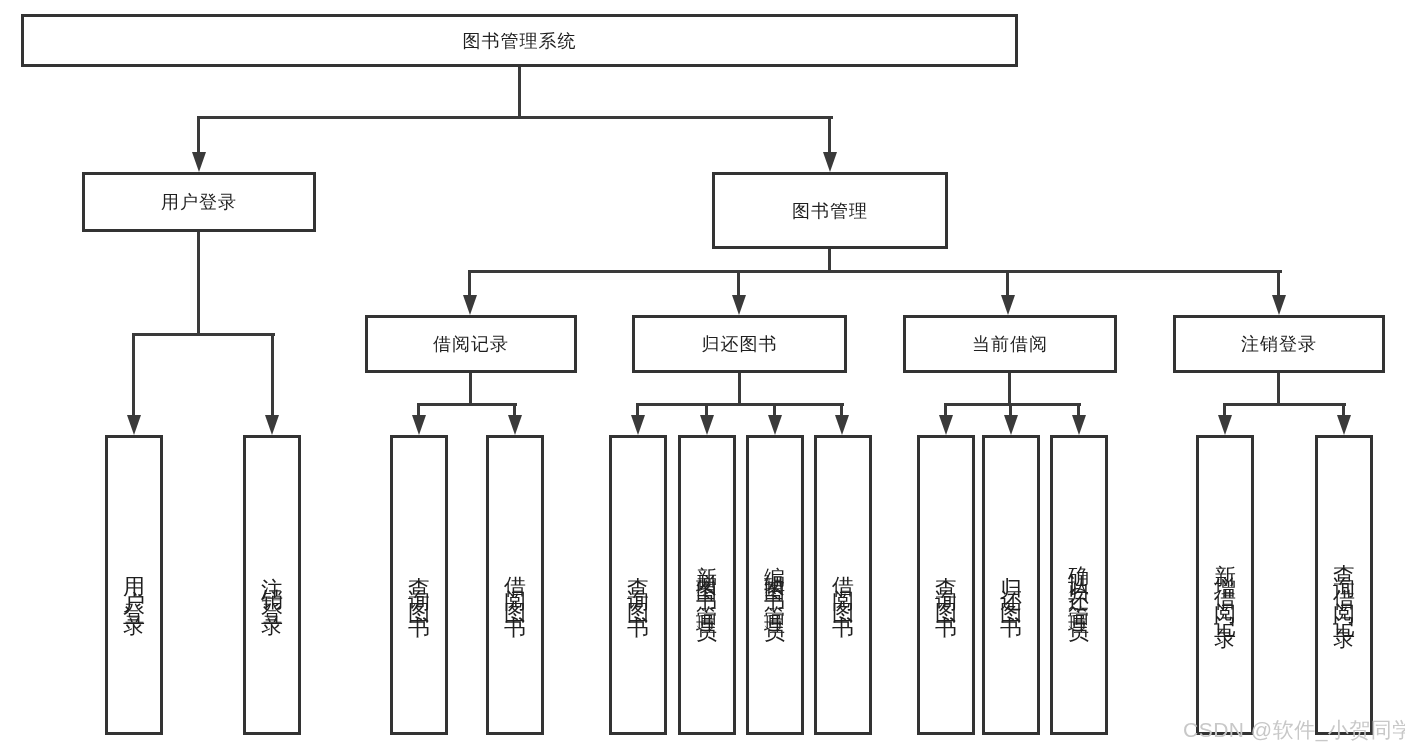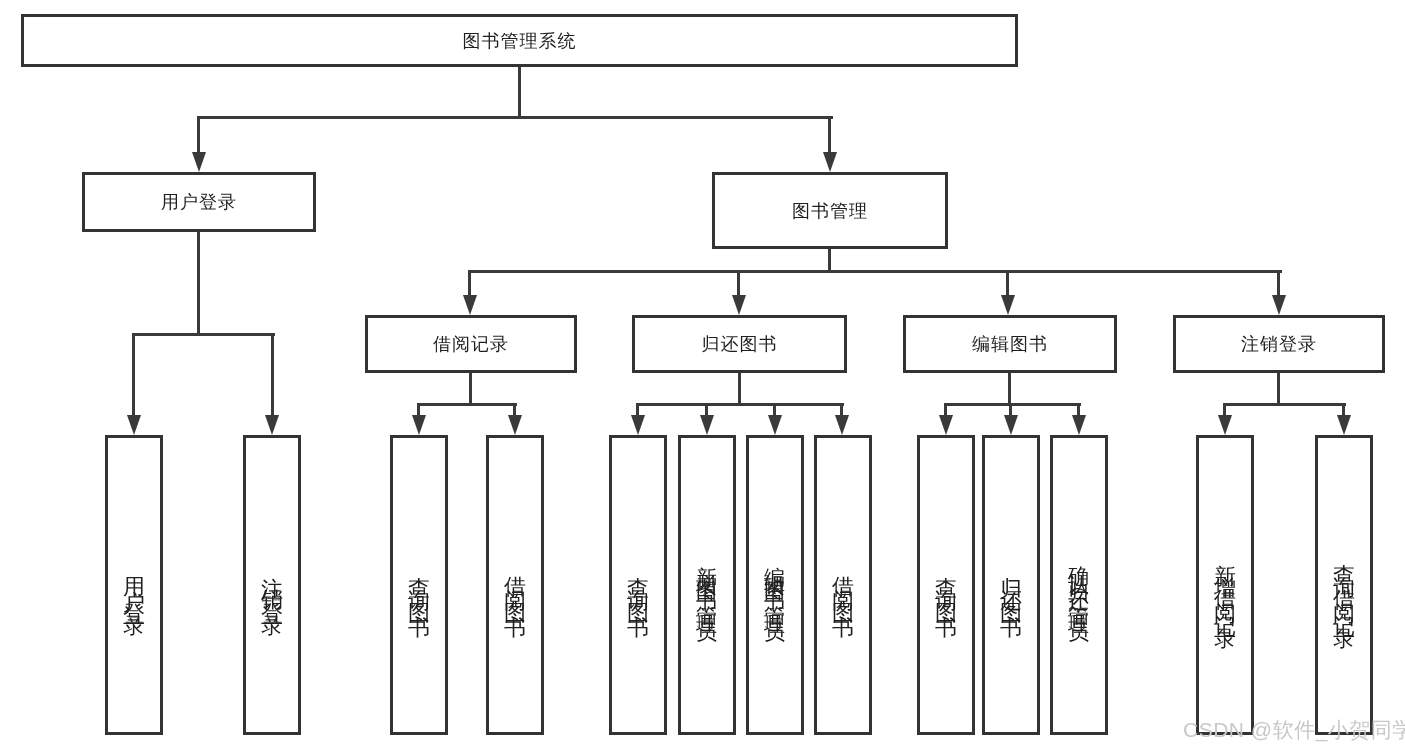--- a/index.html
+++ b/index.html
@@ -106,21 +106,21 @@
     <span class="hlabel">图书管理</span>
   </div>
 
   <div class="node" style="left:365px;top:315px;width:212px;height:58px">
     <span class="hlabel">借阅记录</span>
   </div>
   <div class="node" style="left:632px;top:315px;width:215px;height:58px">
     <span class="hlabel">归还图书</span>
   </div>
   <div class="node" style="left:903px;top:315px;width:214px;height:58px">
-    <span class="hlabel">编辑图书</span>
+    <span class="hlabel">当前借阅</span>
   </div>
   <div class="node" style="left:1173px;top:315px;width:212px;height:58px">
     <span class="hlabel">注销登录</span>
   </div>
 
   <div class="leaf" style="left:105px;top:435px">
     <span class="vtext">用户登录</span>
   </div>
   <div class="leaf" style="left:243px;top:435px">
     <span class="vtext">注销登录</span>

